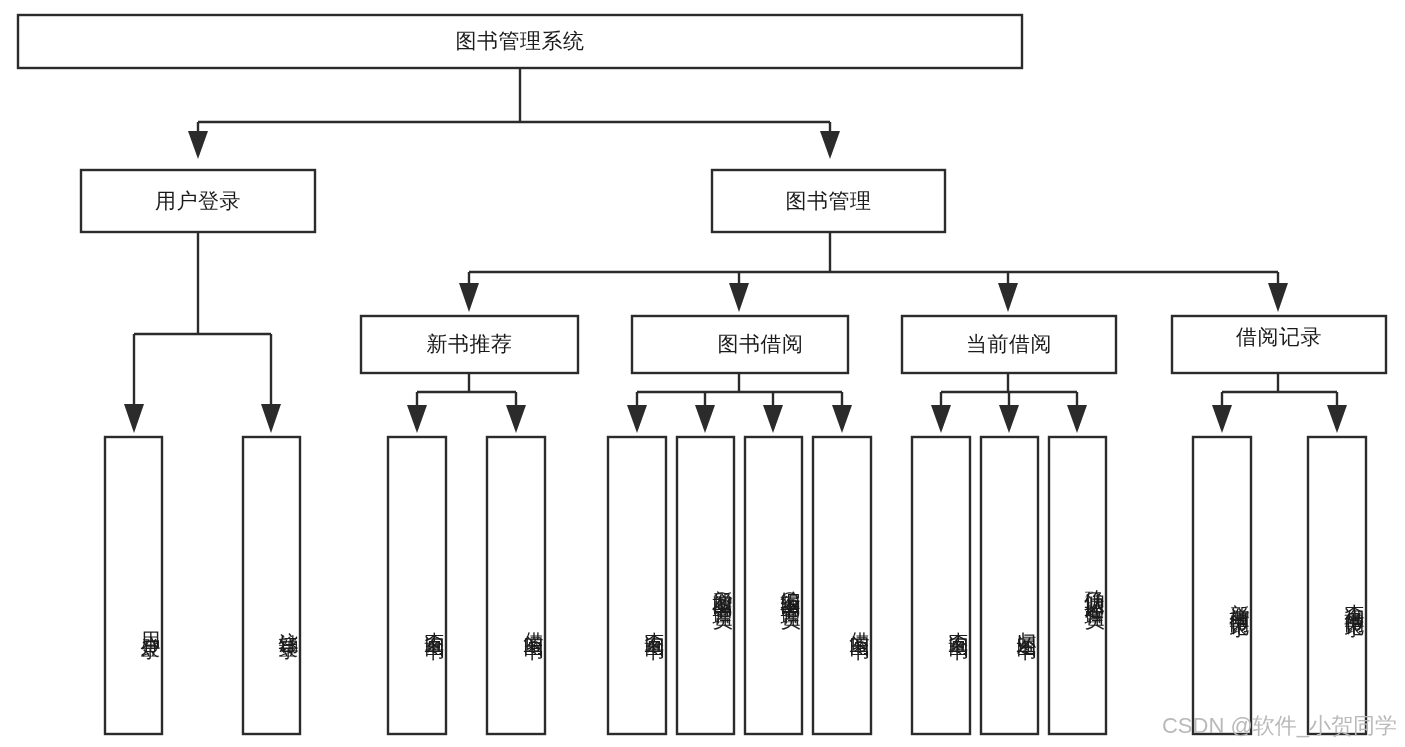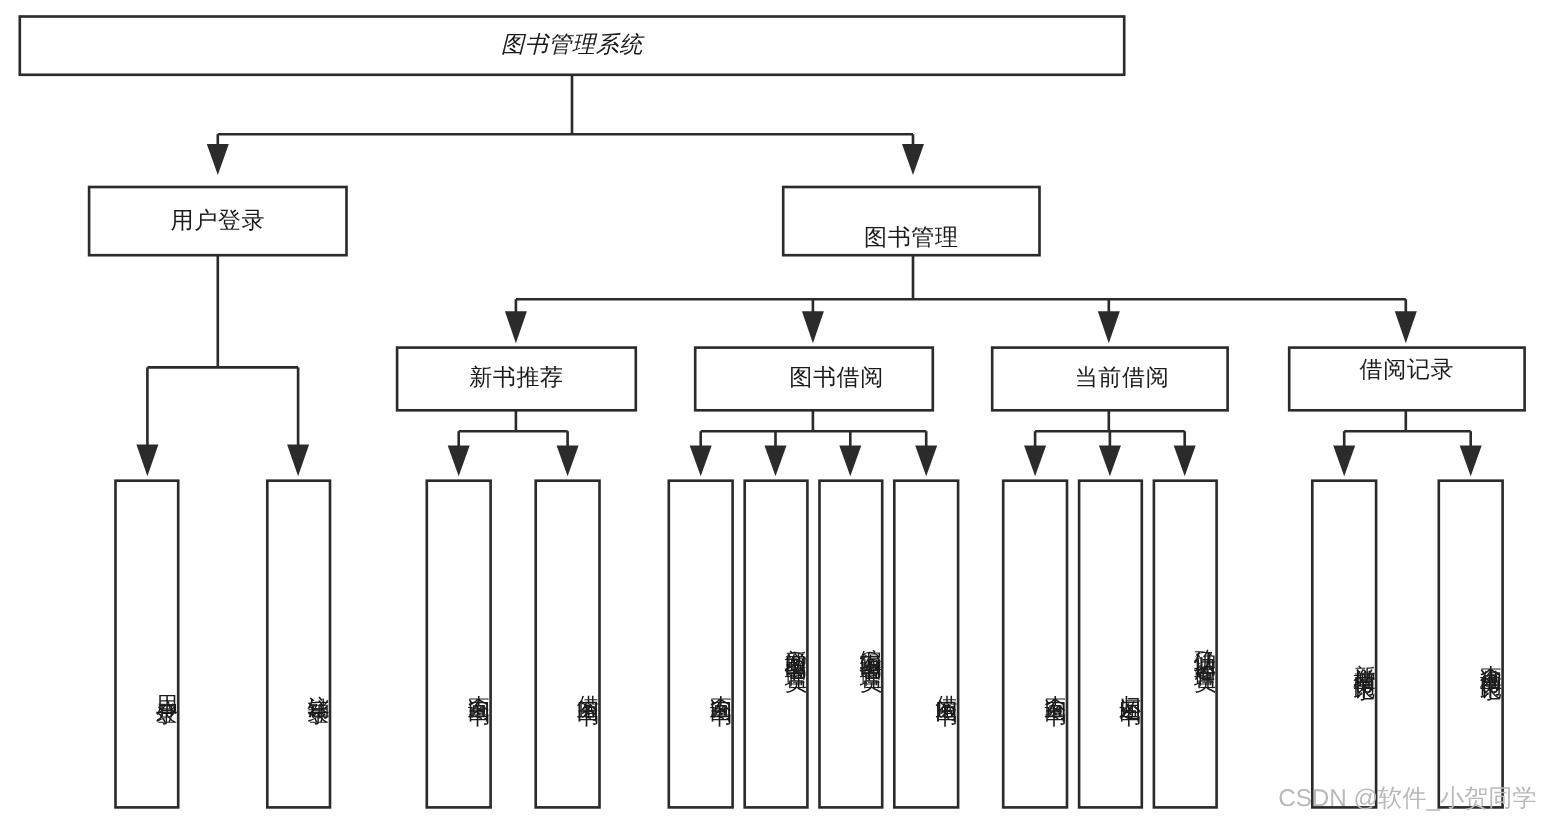--- a/index.html
+++ b/index.html
@@ -184,28 +184,28 @@
     <rect class="node-box" x="813" y="437" width="58" height="297"></rect>
 
     <rect class="node-box" x="912" y="437" width="58" height="297"></rect>
     <rect class="node-box" x="981" y="437" width="57" height="297"></rect>
     <rect class="node-box" x="1049" y="437" width="57" height="297"></rect>
 
     <rect class="node-box" x="1193" y="437" width="58" height="297"></rect>
     <rect class="node-box" x="1308" y="437" width="58" height="297"></rect>
   </svg>
 
-  <div class="node-label horizontal" style="left:18px; top:15px; width:1004px; height:53px;font-style:italic;">图书管理系统</div>
+  <div class="node-label horizontal" style="left:18px; top:15px; width:1004px; height:53px;">图书管理系统</div>
 
   <div class="node-label horizontal" style="left:81px; top:170px; width:234px; height:62px;">用户登录</div>
-  <div class="node-label horizontal" style="left:712px; top:186px; width:233px; height:62px;">图书管理</div>
+  <div class="node-label horizontal" style="left:712px; top:170px; width:233px; height:62px;">图书管理</div>
 
   <div class="node-label horizontal" style="left:361px; top:316px; width:217px; height:57px;">新书推荐</div>
   <div class="node-label horizontal" style="left:632px; top:316px; width:257px; height:57px;">图书借阅</div>
-  <div class="node-label horizontal" style="left:902px; top:316px; width:214px; height:57px;margin-left:11px;">当前借阅</div>
+  <div class="node-label horizontal" style="left:902px; top:316px; width:214px; height:57px;">当前借阅</div>
   <div class="node-label horizontal" style="left:1172px; top:316px; width:214px; height:42px;">借阅记录</div>
 
   <div class="node-label vertical" style="left:105px; top:505px; width:57px; height:229px;">用户登录</div>
   <div class="node-label vertical" style="left:243px; top:505px; width:57px; height:229px;">注销登录</div>
 
   <div class="node-label vertical" style="left:388px; top:505px; width:58px; height:229px;">查询图书</div>
   <div class="node-label vertical" style="left:487px; top:505px; width:58px; height:229px;">借阅图书</div>
 
   <div class="node-label vertical" style="left:608px; top:505px; width:58px; height:229px;">查询图书</div>
   <div class="node-label vertical root-pad" style="left:677px; top:441px; width:57px; height:293px;">新增图书（管理员）</div>

